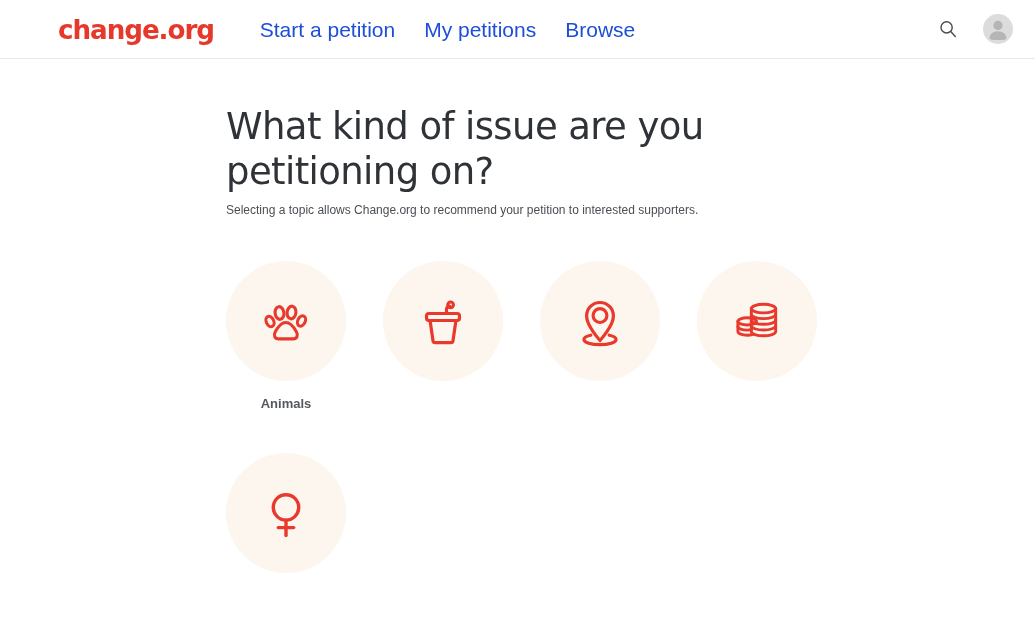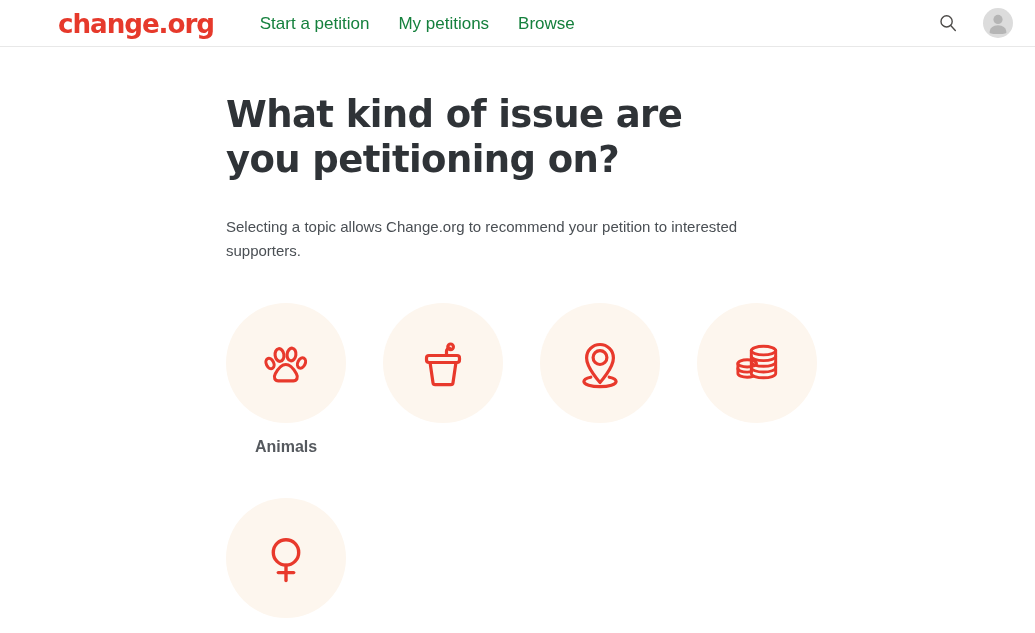--- a/index.html
+++ b/index.html
@@ -13,21 +13,21 @@
   body {
     font-family: "Liberation Sans", sans-serif;
     background: #ffffff;
     color: #32373b;
     -webkit-font-smoothing: antialiased;
   }
 
   
   .header {
     position: relative;
-    height: 47px;
+    height: 59px;
     background: #ffffff;
     border-bottom: 1px solid #e8e8e8;
     display: flex;
     align-items: center;
     padding: 0 22px 0 0;
   }
 
   .logo {
     margin-left: 58px;
     font-size: 27px;
@@ -43,22 +43,22 @@
   }
 
   .nav {
     display: flex;
     align-items: center;
     margin-left: 41px;
     gap: 29px;
   }
 
   .nav-link {
-    font-size: 17px;
-    color: #15803d;
+    font-size: 21px;
+    color: #1d4ed8;
     white-space: nowrap;
     cursor: pointer;
     line-height: 1;
   }
 
   .header-right {
     margin-left: auto;
     display: flex;
     align-items: center;
     gap: 22px;
@@ -90,30 +90,30 @@
 
   
   .main {
     padding: 0 0 0 226px;
   }
 
   .page-title {
     margin-top: 45px;
     font-size: 37px;
     line-height: 1.22;
-    font-weight: bold;
+    font-weight: normal;
     letter-spacing: -0.6px;
     color: #2f3337;
     max-width: 520px;
     font-family: "DejaVu Sans", sans-serif;
   }
 
   .page-subtitle {
-    margin-top: 33px;
-    font-size: 15px;
+    margin-top: 7px;
+    font-size: 12px;
     line-height: 1.55;
     color: #4a4f54;
     max-width: 565px;
   }
 
   
   .categories {
     margin-top: 41px;
     display: grid;
     grid-template-columns: repeat(4, 157px);
@@ -134,21 +134,21 @@
     border-radius: 50%;
     background: #fdf6ee;
     display: flex;
     align-items: center;
     justify-content: center;
     flex-shrink: 0;
   }
 
   .category-label {
     margin-top: 16px;
-    font-size: 16px;
+    font-size: 13px;
     font-weight: bold;
     color: #55595e;
     text-align: center;
     white-space: nowrap;
     line-height: 1;
   }
 </style>
 </head>
 <body>
 

